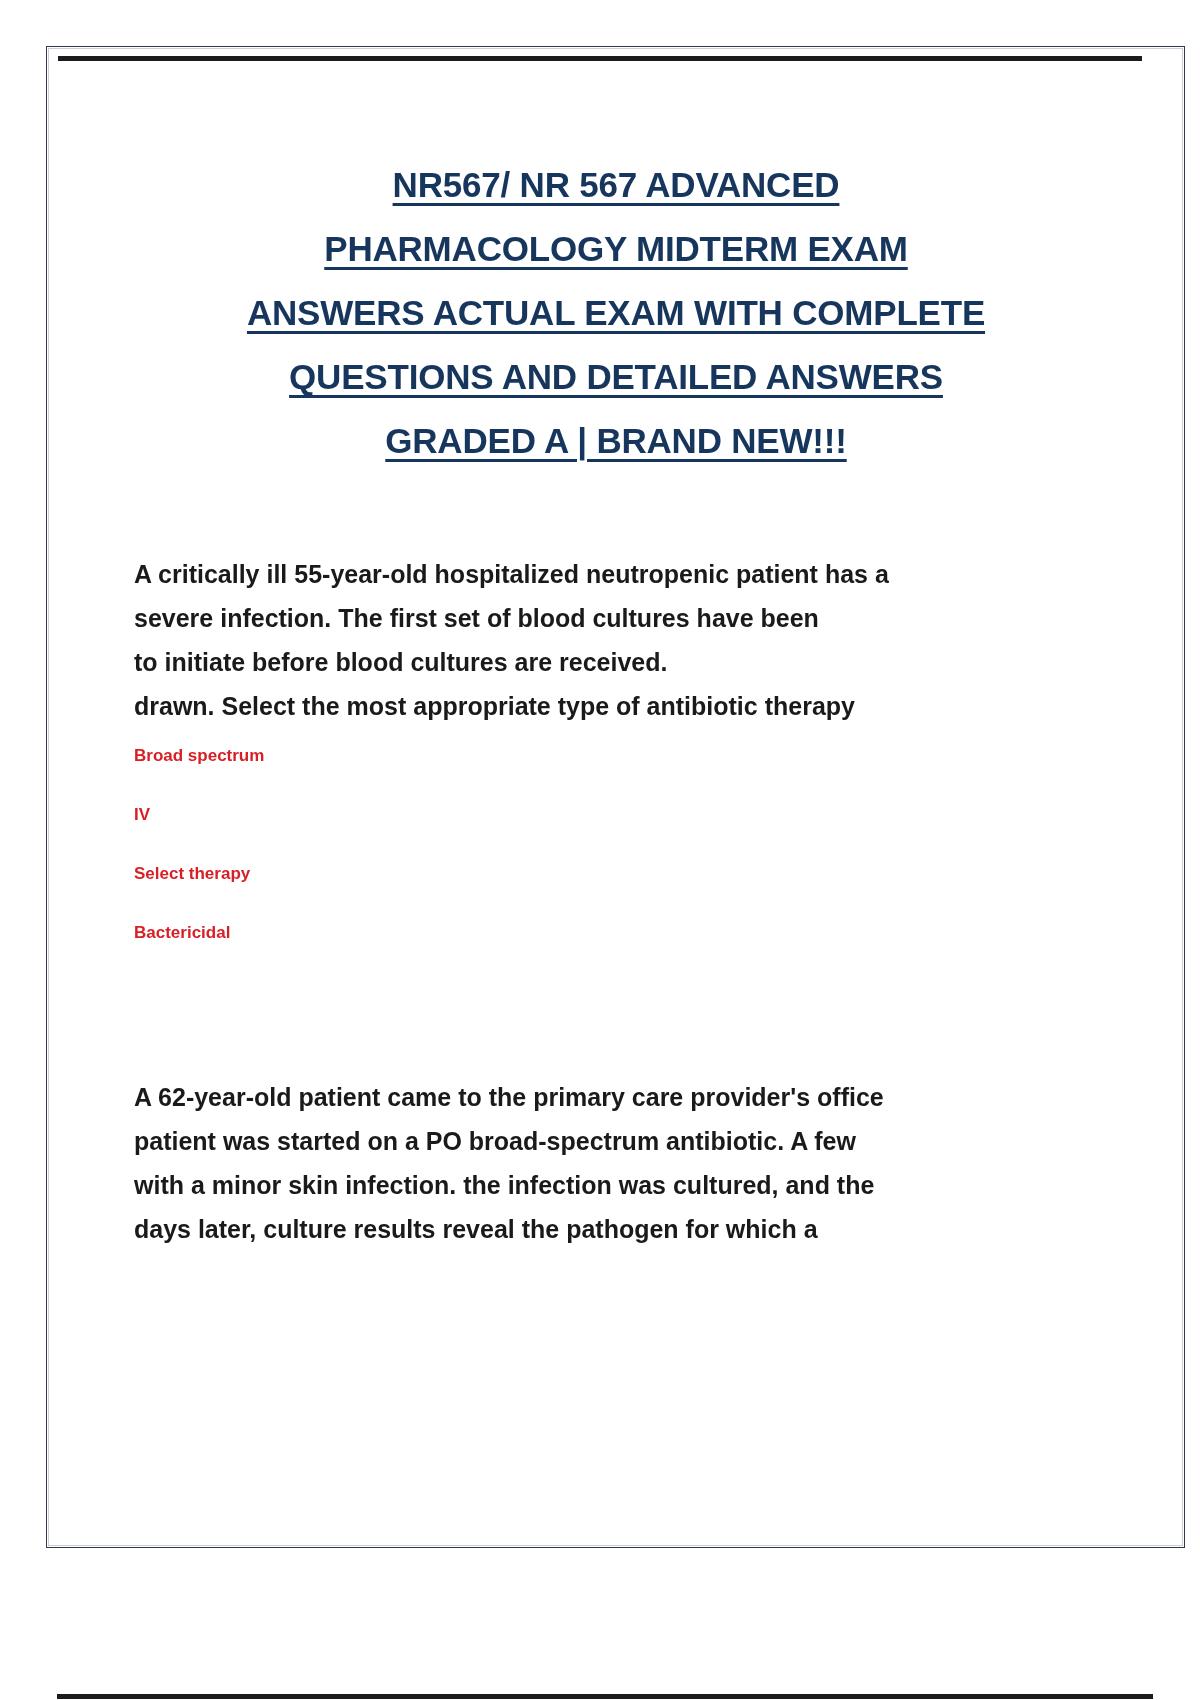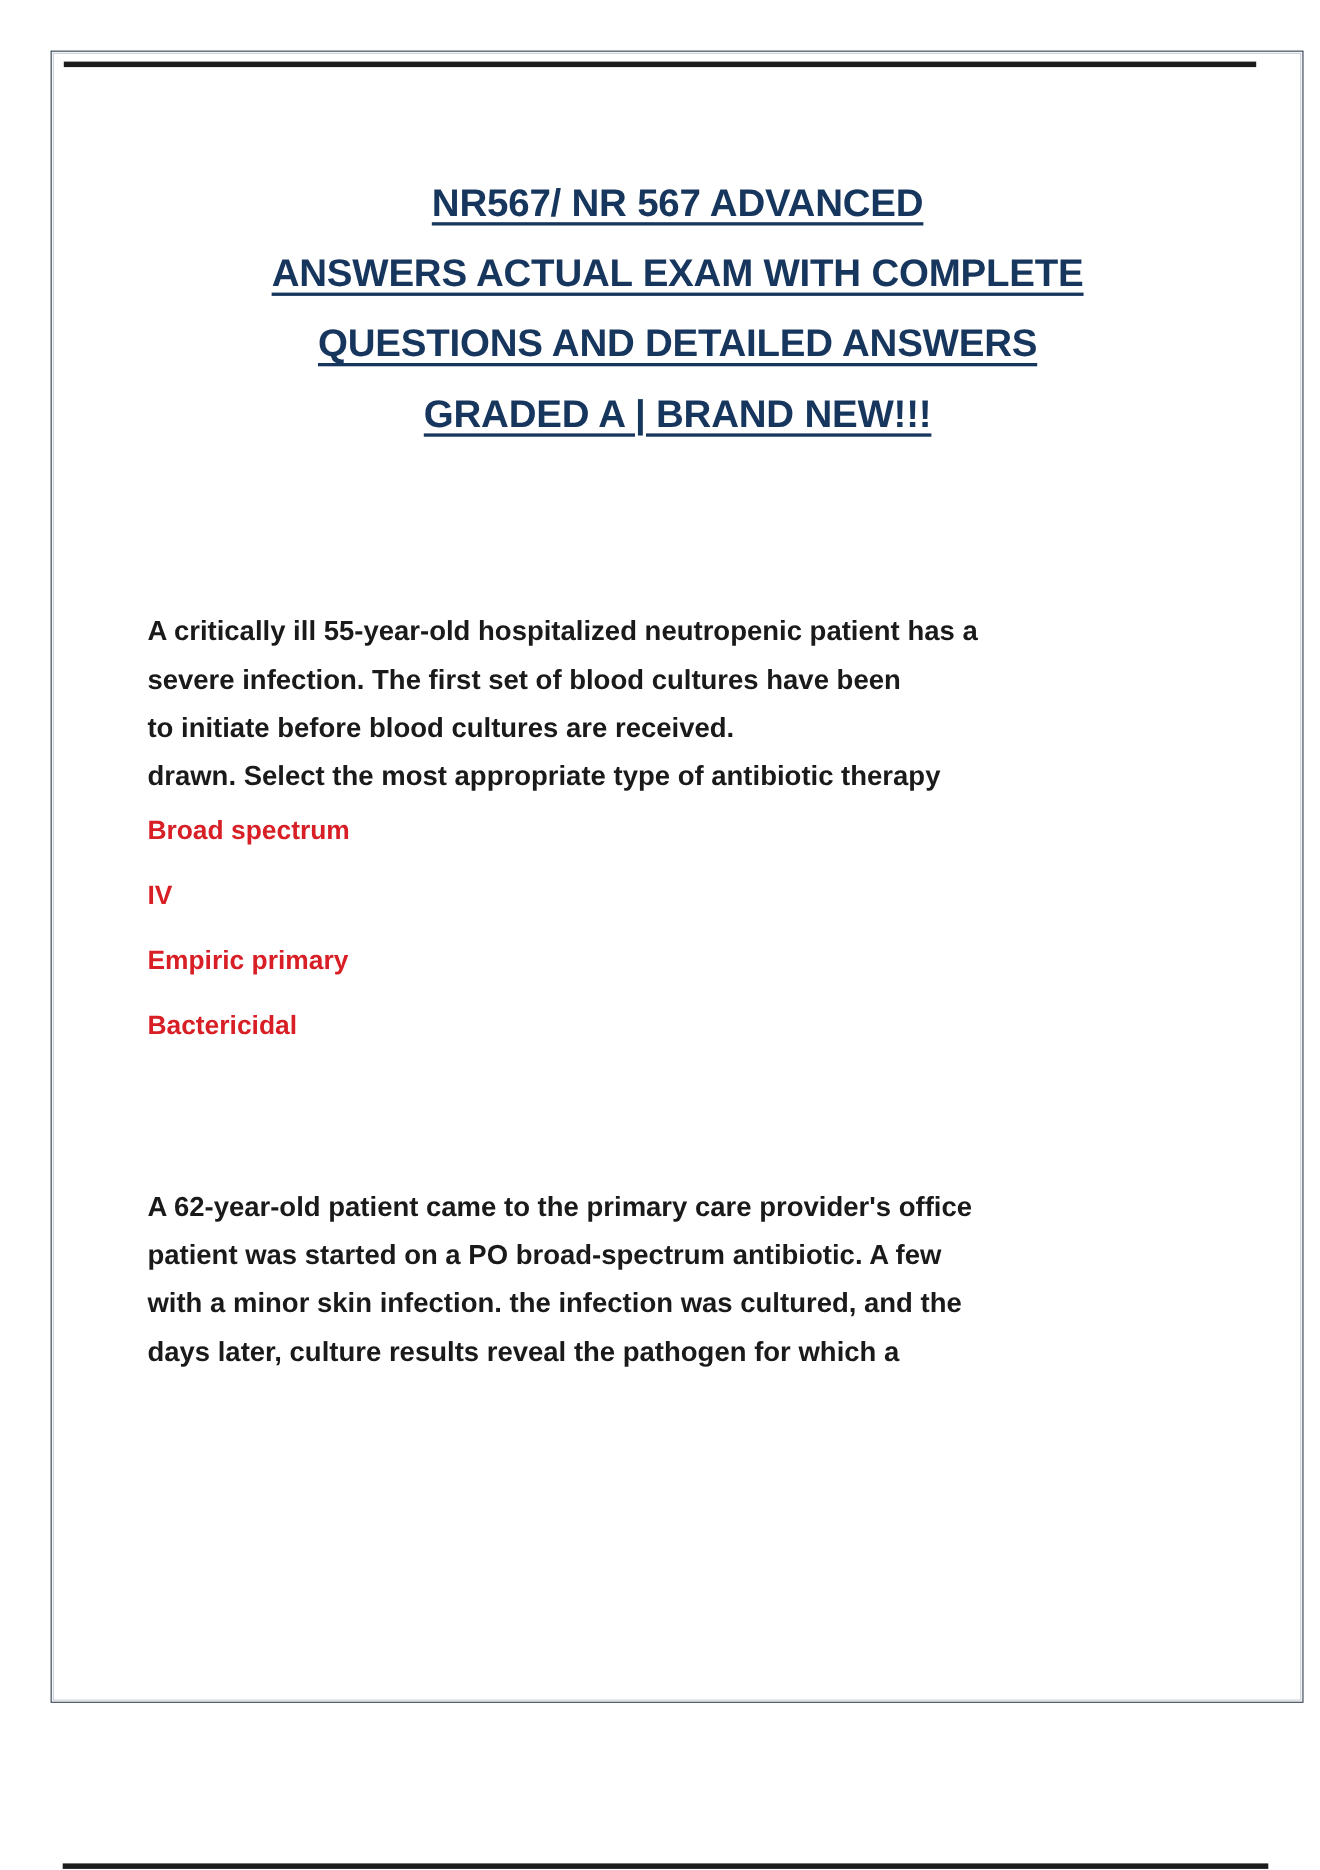--- a/index.html
+++ b/index.html
@@ -111,53 +111,54 @@
   .answer-list {
     position: absolute;
     left: 88px;
     top: 695px;
     width: 880px;
   }
   .answer-item {
     display: block;
     color: #d81f26;
     font-weight: bold;
-    font-size: 24px;
+    font-size: 17px;
     line-height: 30px;
     margin-bottom: 29px;
     white-space: nowrap;
   }
 </style>
 </head>
 <body>
 
 <div class="page-sheet"></div>
 <div class="top-rule"></div>
 <div class="bottom-rule"></div>
 
 <div class="content">
 
   <h1 class="doc-title">
     <span class="tline"><span>NR567/ NR 567 ADVANCED</span></span>
+    <span class="tline"><span>PHARMACOLOGY MIDTERM EXAM</span></span>
     <span class="tline"><span>ANSWERS ACTUAL EXAM WITH COMPLETE</span></span>
     <span class="tline"><span>QUESTIONS AND DETAILED ANSWERS</span></span>
     <span class="tline"><span>GRADED A | BRAND NEW!!!</span></span>
   </h1>
 
   <div class="block block-q1">
     <span class="pline">A critically ill 55-year-old hospitalized neutropenic patient has a</span>
     <span class="pline">severe infection. The first set of blood cultures have been</span>
     <span class="pline">to initiate before blood cultures are received.</span>
     <span class="pline">drawn. Select the most appropriate type of antibiotic therapy</span>
   </div>
 
   <div class="answer-list">
     <span class="answer-item">Broad spectrum</span>
     <span class="answer-item">IV</span>
-    <span class="answer-item">Empiric primary</span>
+    <span class="answer-item">Select therapy</span>
     <span class="answer-item">Bactericidal</span>
   </div>
 
   <div class="block block-q2">
     <span class="pline">A 62-year-old patient came to the primary care provider's office</span>
     <span class="pline">patient was started on a PO broad-spectrum antibiotic. A few</span>
     <span class="pline">with a minor skin infection. the infection was cultured, and the</span>
     <span class="pline">days later, culture results reveal the pathogen for which a</span>
   </div>
 

